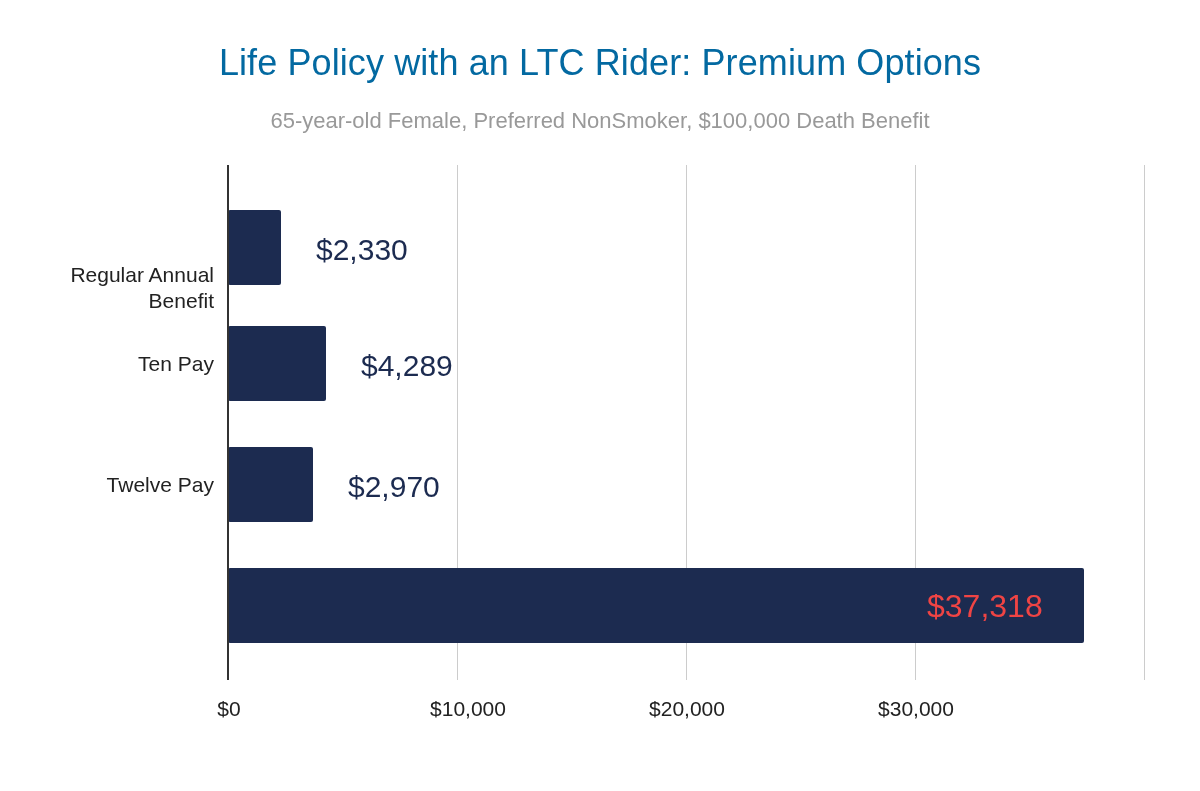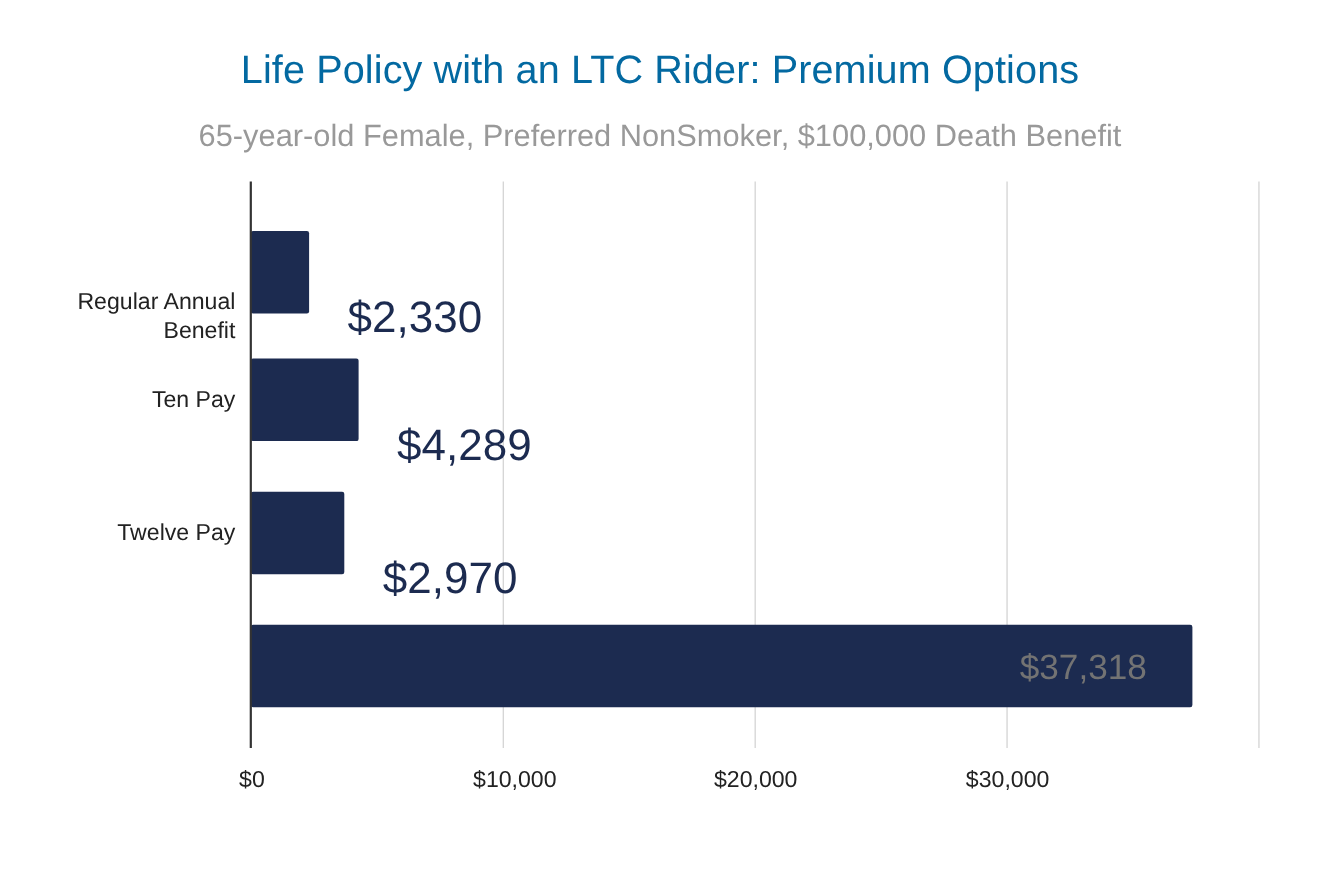--- a/index.html
+++ b/index.html
@@ -32,21 +32,21 @@
     color: #0369a1;
     letter-spacing: 0.1px;
     white-space: nowrap;
   }
   .chart-subtitle {
     position: absolute;
     left: 0;
     top: 108px;
     width: 1200px;
     text-align: center;
-    font-size: 28px;
+    font-size: 22px;
     font-weight: 400;
     color: #999999;
     white-space: nowrap;
   }
 
   
   .plot {
     position: absolute;
     left: 228px;
     top: 165px;
@@ -72,30 +72,29 @@
   
   .bar {
     position: absolute;
     background: #1c2b50;
     border-radius: 2px;
   }
 
   
   .bar-value-outside {
     position: absolute;
-    font-size: 40px;
+    font-size: 30px;
     color: #1c2b50;
     white-space: nowrap;
     line-height: 1;
-    margin-top: 34px;
   }
   .bar-value-inside {
     position: absolute;
     font-size: 32px;
-    color: #737373;
+    color: #ef4444;
     white-space: nowrap;
     line-height: 1;
   }
 
   
   .cat-label {
     position: absolute;
     right: 0;
     text-align: right;
     font-size: 21px;

